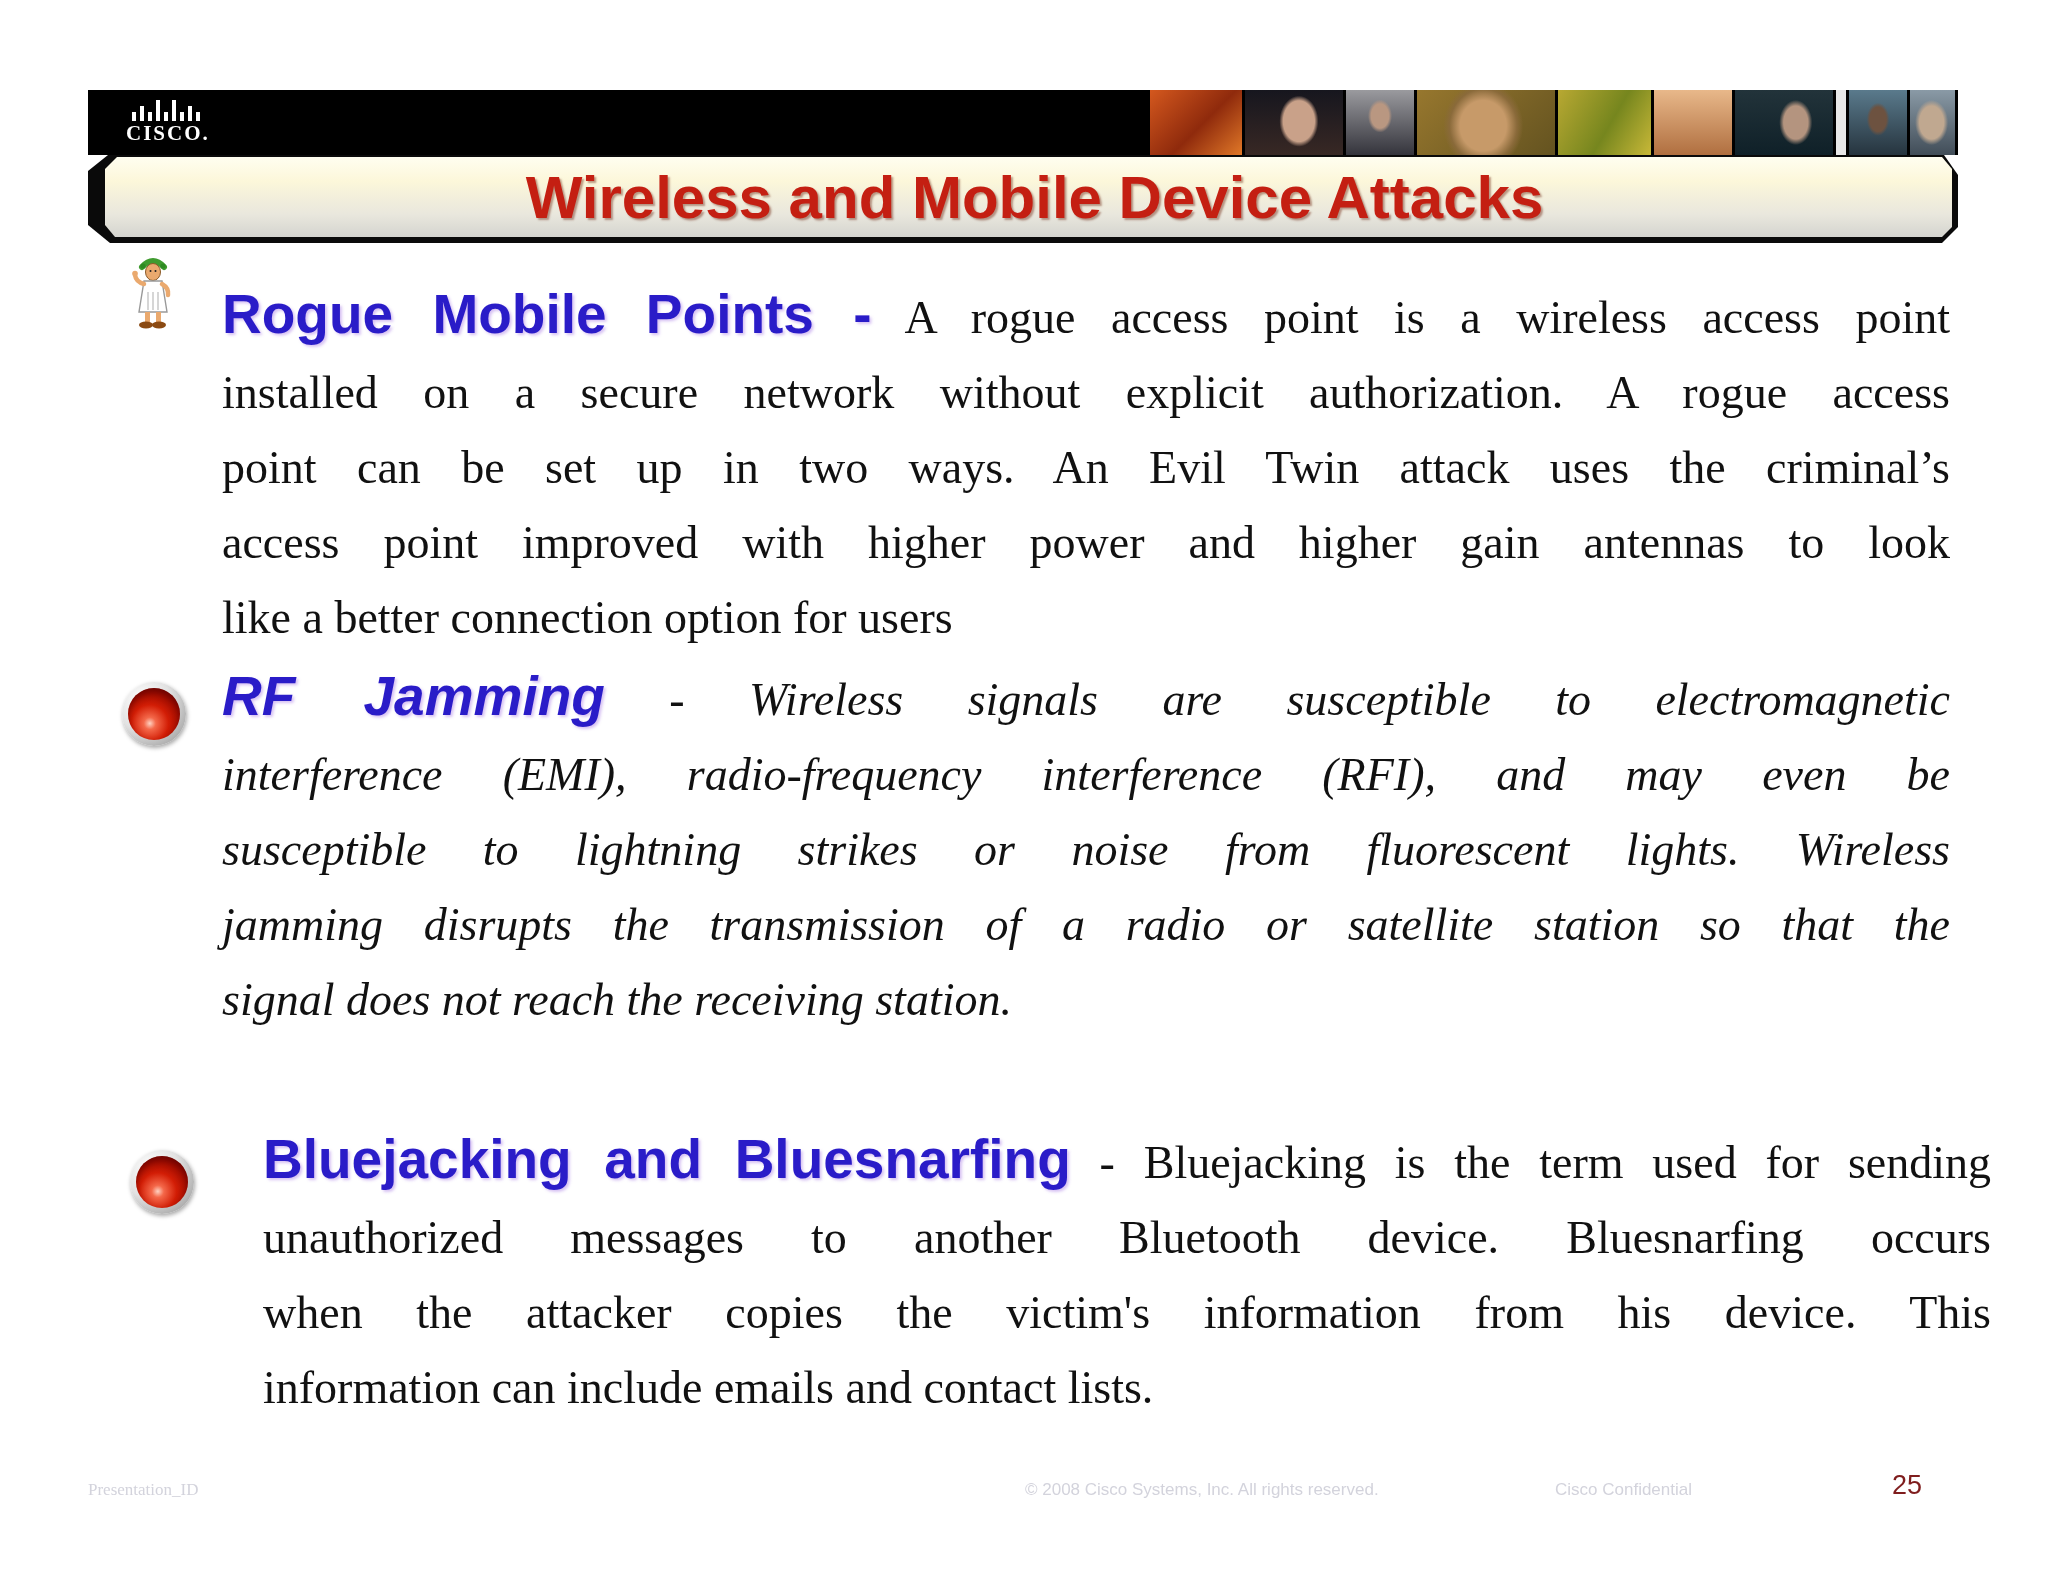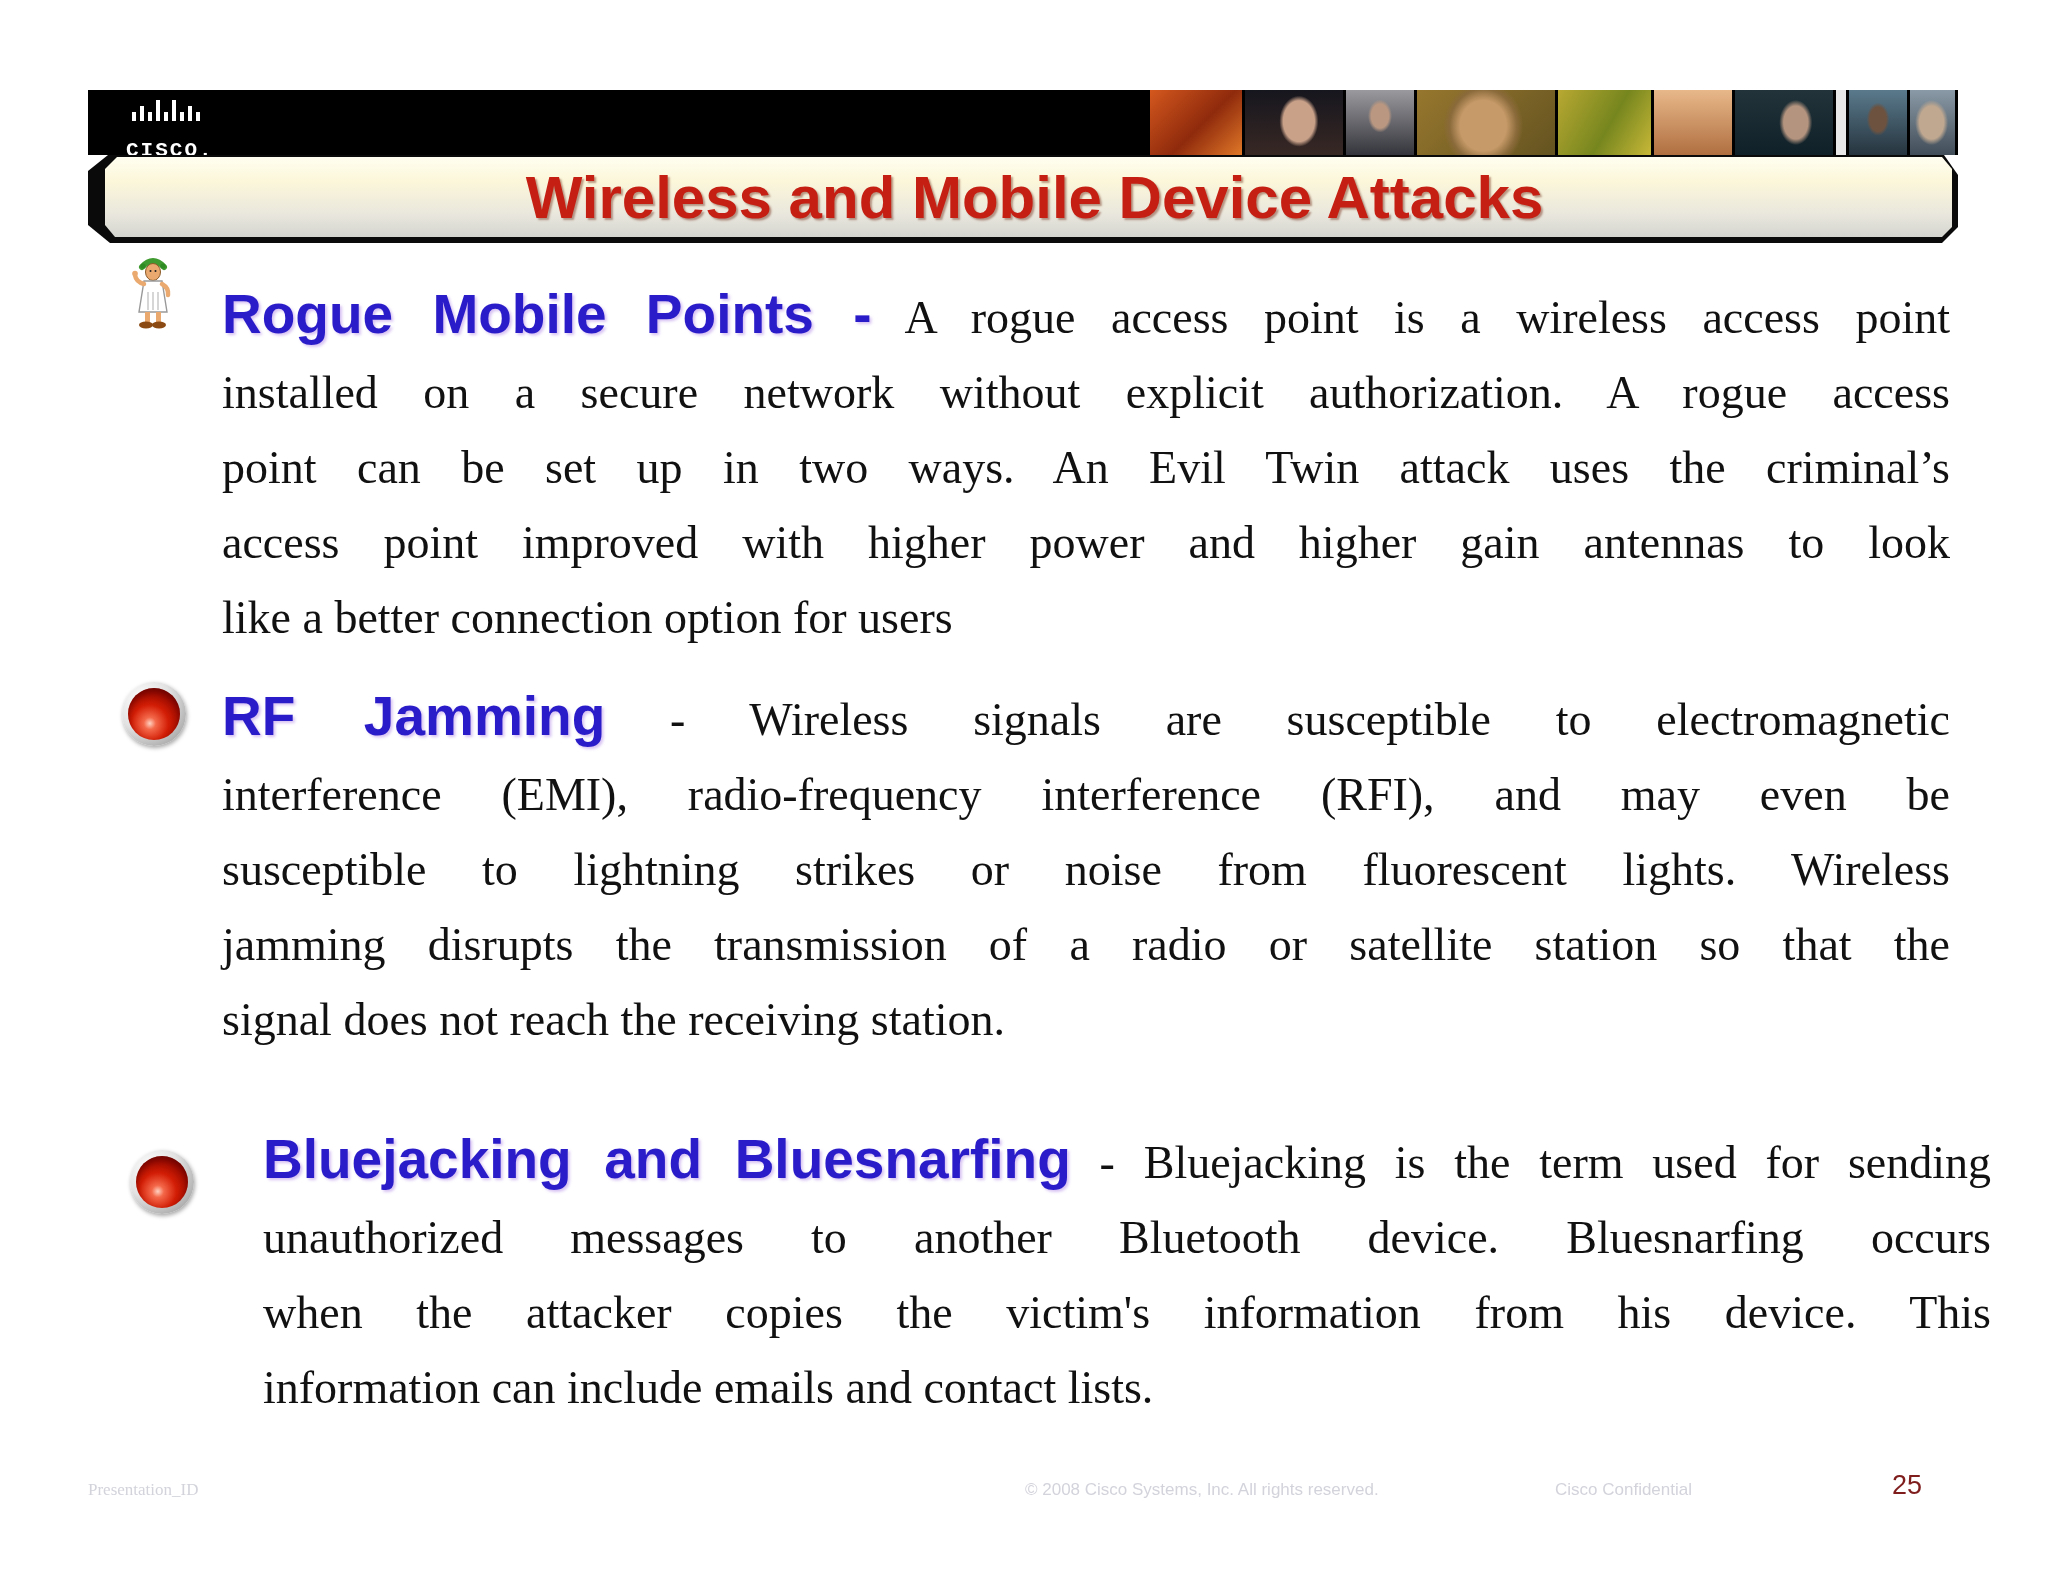--- a/index.html
+++ b/index.html
@@ -9,22 +9,22 @@
   
   .black-bar{position:absolute;left:88px;top:90px;width:1870px;height:65px;background:#000;}
   .cisco-logo{position:absolute;left:38px;top:9px;width:120px;}
   .cisco-bars{display:flex;align-items:flex-end;gap:4px;height:22px;margin-left:6px;}
   .cisco-bars i{display:block;width:4px;background:#fff;}
   .cisco-bars i:nth-child(1){height:9px;}  .cisco-bars i:nth-child(2){height:15px;}
   .cisco-bars i:nth-child(3){height:9px;}  .cisco-bars i:nth-child(4){height:21px;}
   .cisco-bars i:nth-child(5){height:9px;}  .cisco-bars i:nth-child(6){height:21px;}
   .cisco-bars i:nth-child(7){height:9px;}  .cisco-bars i:nth-child(8){height:15px;}
   .cisco-bars i:nth-child(9){height:9px;}
-  .cisco-word{color:#fff;font-family:Liberation Mono, monospace;
-              font-weight:bold;font-size:21px;letter-spacing:2px;margin-top:18px;}
+  .cisco-word{color:#fff;font-family:Liberation Serif, serif;
+              font-weight:bold;font-size:21px;letter-spacing:2px;margin-top:0;}
 
   
   .photo-strip{position:absolute;left:1062px;top:0;width:805px;height:65px;display:flex;gap:3px;background:#000;}
   .photo-strip .t{position:relative;height:100%;overflow:hidden;}
   .t::before{content:'';position:absolute;inset:0;}
   .t1{width:92px;background:linear-gradient(135deg,#d4581e,#8f2a0c 55%,#e07828);}
   .t2{width:98px;background:linear-gradient(180deg,#16161e,#382824);}
   .t2::before{background:radial-gradient(ellipse 26px 34px at 55% 48%,#c9a189 0 60%,transparent 75%);}
   .t3{width:68px;background:linear-gradient(180deg,#9a9a9e,#34343c);}
   .t3::before{background:radial-gradient(ellipse 16px 22px at 50% 40%,#b99781 0 55%,transparent 75%);}
@@ -52,21 +52,21 @@
   .slide-title{font-family:"Liberation Sans","DejaVu Sans",sans-serif;font-weight:bold;
           font-size:60px;color:#c41f12;letter-spacing:0px;
           text-shadow:2px 2px 2px rgba(110,40,20,.45);}
 
   
   .bullet{position:absolute;left:222px;width:1728px;font-size:46px;line-height:75px;color:#111;}
   .bullet .line{text-align:justify;text-align-last:justify;}
   .bullet .line.last{text-align-last:left;}
   .bhead{font-family:"Liberation Sans","DejaVu Sans",sans-serif;font-weight:bold;
          font-size:55px;color:#2a1cc8;text-shadow:2px 2px 3px rgba(140,80,220,.35);}
-  .b1{top:277px;} .b2{top:679px;} .b3{top:1122px;margin-left:41px;}
+  .b1{top:277px;} .b2{top:659px;font-style:italic;} .b3{top:1122px;margin-left:41px;}
 
   
   .toga-icon{position:absolute;left:128px;top:258px;width:50px;height:74px;}
   .red-btn{position:absolute;width:64px;height:64px;border-radius:50%;
            background:radial-gradient(circle at 32% 30%,#ffffff,#e2e2e2 45%,#8d8d8d 100%);
            box-shadow:1px 2px 4px rgba(0,0,0,.35);
            display:flex;align-items:center;justify-content:center;}
   .red-btn::before{content:'';width:52px;height:52px;border-radius:50%;
            background:radial-gradient(circle at 42% 68%,#ffd2c2 0%,#f4684a 13%,#d21d05 40%,
                       #a00c00 65%,#700300 90%);

